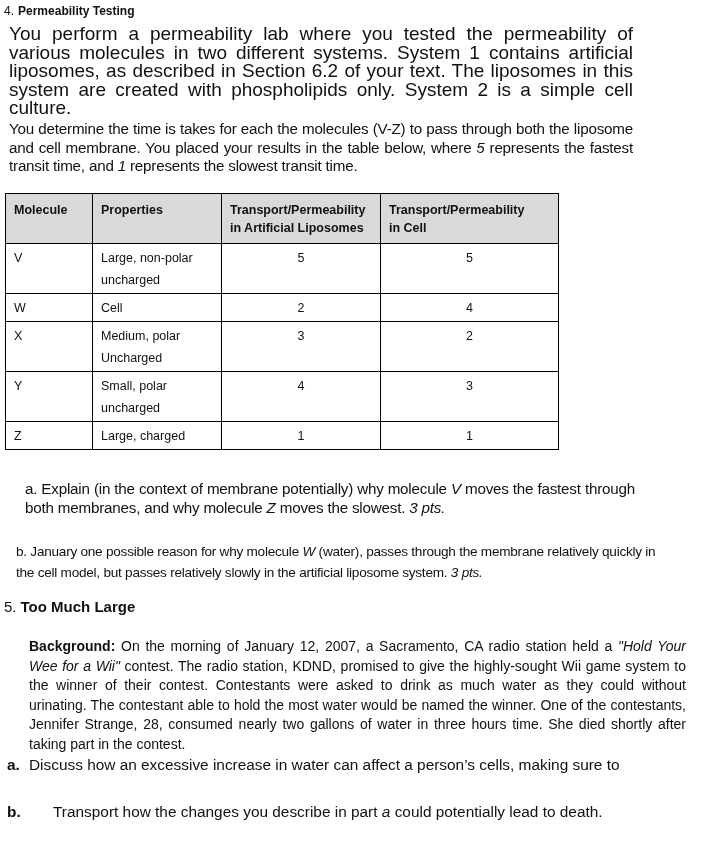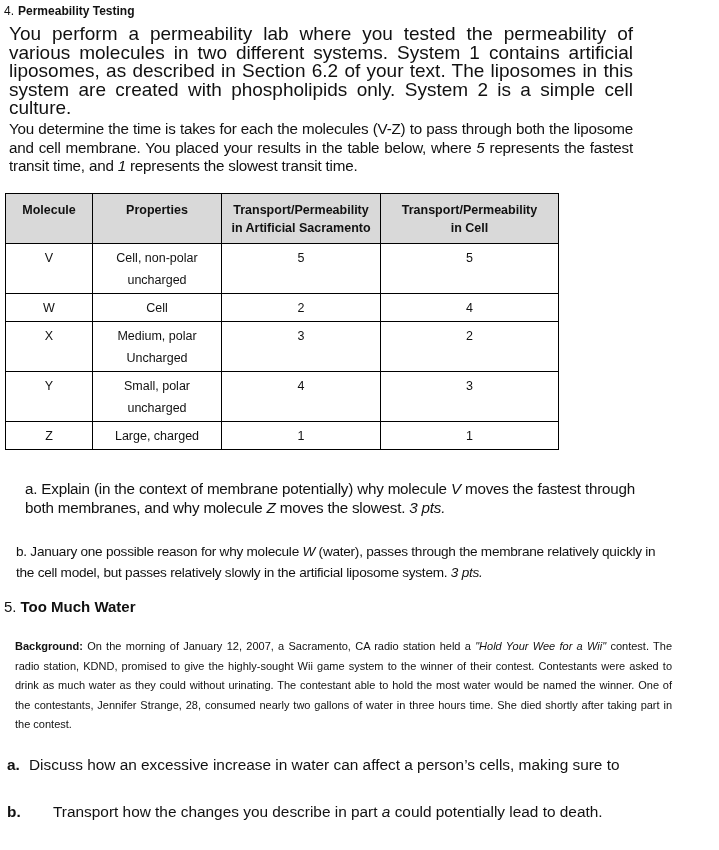--- a/index.html
+++ b/index.html
@@ -18,39 +18,39 @@
   .p2 {
     left: 9px; top: 120px; width: 624px; font-size: 15.2px; line-height: 18.6px;
     text-align: justify; font-family: "Liberation Sans Narrow","Liberation Sans", sans-serif;
     letter-spacing: -0.2px;
   }
   table.results {
     position: absolute; left: 5px; top: 193px; border-collapse: collapse;
     font-size: 12.5px; line-height: 22px;
   }
   table.results td, table.results th {
-    border: 1.2px solid #000; padding: 0 8px; vertical-align: top; text-align: center;
+    border: 1.2px solid #000; padding: 0 8px; vertical-align: top; text-align: left;
   }
   table.results th {
     background: #d9d9d9; font-weight: bold; line-height: 18px; padding-top: 7px; padding-bottom: 6px;
   }
   table.results td { padding-top: 3px; padding-bottom: 2px; }
   table.results td.c { text-align: center; }
   .qa {
     left: 25px; top: 479px; width: 610px; font-size: 15.2px; line-height: 19px;
     text-align: justify; letter-spacing: -0.2px;
   }
   .qb {
     left: 16px; top: 541px; width: 660px; font-size: 13.6px; line-height: 21px;
     letter-spacing: -0.25px;
   }
   .h5 { left: 4px; top: 597px; font-size: 15px; line-height: 19px; }
   .h5 .title { font-weight: bold; margin-left: 4px; }
   .bg {
-    left: 15px; top: 637px; width: 657px; font-size: 11px; line-height: 19.6px;
+    left: 29px; top: 637px; width: 657px; font-size: 14px; line-height: 19.6px;
     text-align: justify;
   }
   .bg b { font-weight: bold; }
   .q5a {
     left: 7px; top: 755px; width: 660px; font-size: 15.4px; line-height: 19px;
   }
   .q5a .lbl { font-weight: bold; display: inline-block; width: 22px; }
   .q5a .cont { padding-left: 22px; display: block; }
   .q5b {
     left: 7px; top: 802px; width: 660px; font-size: 15.4px; line-height: 19px;
@@ -69,28 +69,28 @@
 
 <div class="abs p2">
   <span>You determine the time is takes for each the molecules (V-Z) to pass through both the liposome and cell membrane. You placed your results in the table below, where </span><i>5</i><span> represents the fastest transit time, and </span><i>1</i><span> represents the slowest transit time.</span>
 </div>
 
 <table class="results">
   <thead>
     <tr>
       <th style="width:70px"><span>Molecule</span></th>
       <th style="width:112px"><span>Properties</span></th>
-      <th style="width:142px"><span>Transport/Permeability</span><br><span>in Artificial Sacramento</span></th>
+      <th style="width:142px"><span>Transport/Permeability</span><br><span>in Artificial Liposomes</span></th>
       <th style="width:161px"><span>Transport/Permeability</span><br><span>in Cell</span></th>
     </tr>
   </thead>
   <tbody>
     <tr>
       <td>V</td>
-      <td><span>Cell, non-polar</span><br><span>uncharged</span></td>
+      <td><span>Large, non-polar</span><br><span>uncharged</span></td>
       <td class="c">5</td>
       <td class="c">5</td>
     </tr>
     <tr>
       <td>W</td>
       <td>Cell</td>
       <td class="c">2</td>
       <td class="c">4</td>
     </tr>
     <tr>
@@ -116,21 +116,21 @@
 
 <div class="abs qa">
   <span>a. Explain (in the context of membrane potentially) why molecule </span><i>V</i><span> moves the fastest through both membranes, and why molecule </span><i>Z</i><span> moves the slowest.  </span><i>3  pts.</i>
 </div>
 
 <div class="abs qb">
   <span>b. January one possible reason for why molecule </span><i>W</i><span> (water), passes through the membrane relatively quickly in the cell model, but passes relatively slowly in the artificial liposome system. </span><i>3 pts.</i>
 </div>
 
 <div class="abs h5">
-  <span>5.</span><span class="title">Too Much Water</span>
+  <span>5.</span><span class="title">Too Much Large</span>
 </div>
 
 <div class="abs bg">
   <b>Background:</b><span> On the morning of January 12, 2007, a Sacramento, CA radio station held a </span><i>"Hold Your Wee for a Wii"</i><span> contest. The radio station, KDND, promised to give the highly-sought Wii game system to the winner of their contest. Contestants were asked to drink as much water as they could without urinating. The contestant able to hold the most water would be named the winner. One of the contestants, Jennifer Strange, 28, consumed nearly two gallons of water in three hours time. She died shortly after taking part in the contest.</span>
 </div>
 
 <div class="abs q5a">
   <span class="lbl">a.</span><span>Discuss how an excessive increase in water can affect a person’s cells, making sure to</span>
 </div>
 

